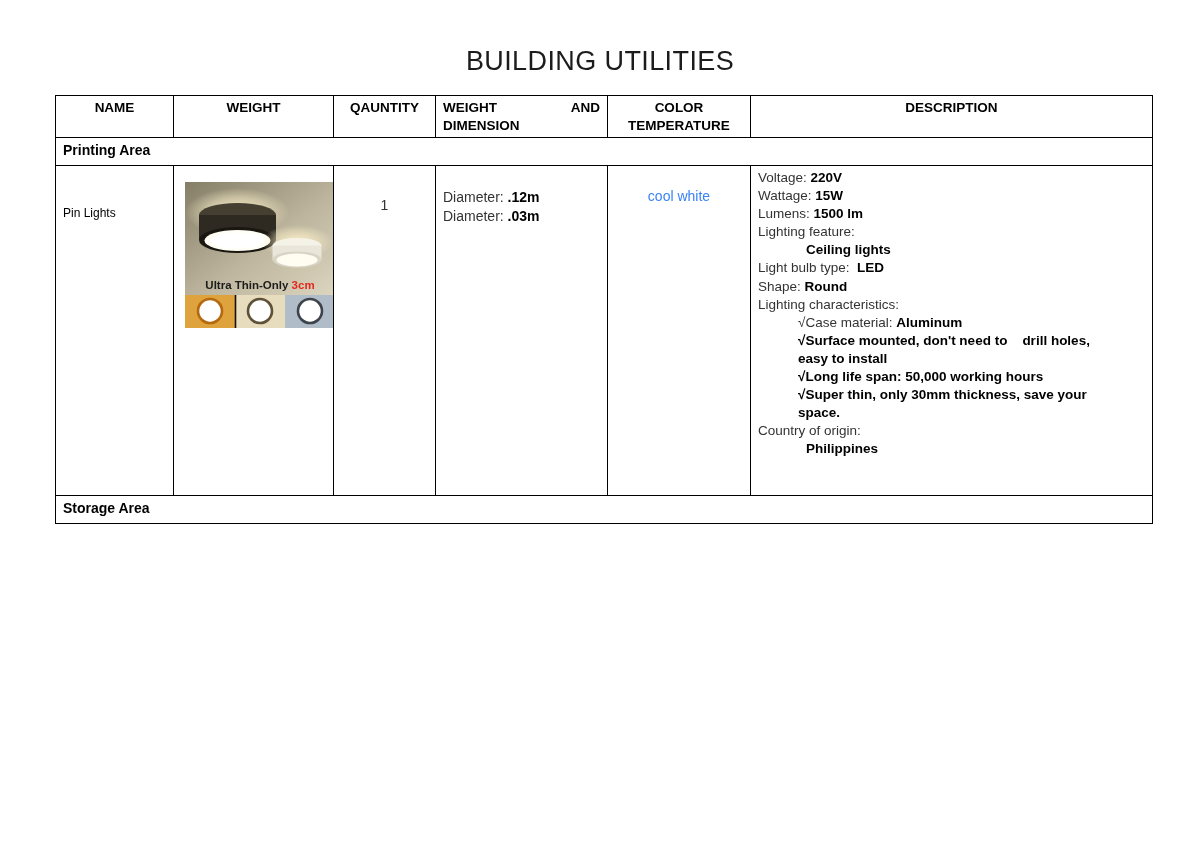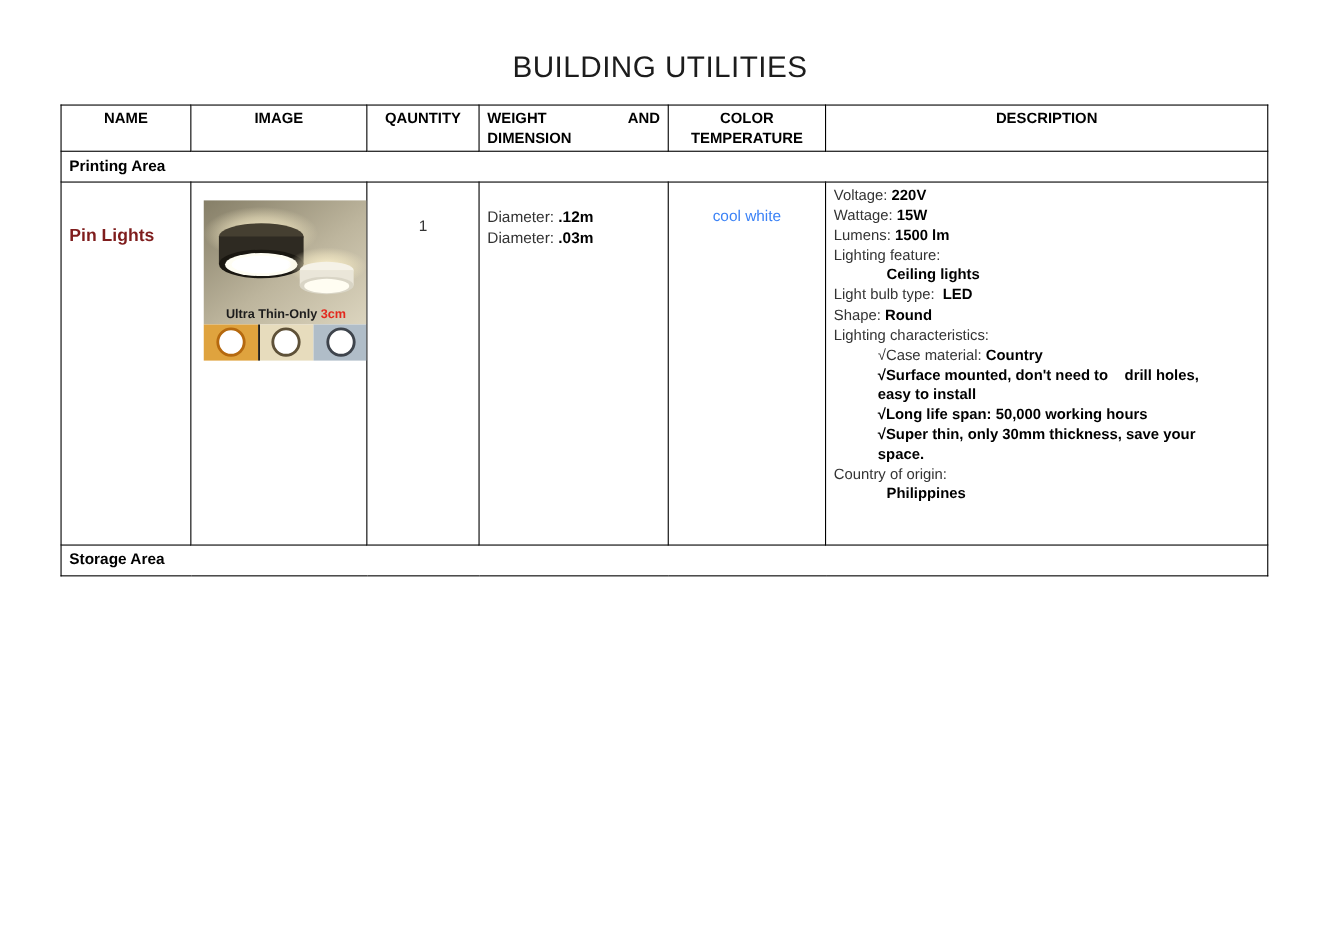--- a/index.html
+++ b/index.html
@@ -29,21 +29,21 @@
     line-height:17.5px; height:33px; color:#000;
   }
   th.justify { text-align:justify; text-align-last:left; }
 
   td.section-cell {
     font-weight:bold; font-size:14px; height:20px; padding-top:4px; color:#000;
   }
 
   .product-row td { height:286px; }
 
-  td.name-cell   { font-size:16px; color:#7f1d1d; padding-top:40px;font-weight:bold; }
+  td.name-cell   { font-size:12px; color:#000000; padding-top:40px; }
   td.image-cell  { padding:16px 0 0 11px; }
   td.qty-cell    { text-align:center; font-size:14px; color:#333; padding-top:31px; }
   td.dims-cell   { font-size:14px; padding-top:22px; line-height:19px; }
   td.ctemp-cell  { text-align:center; font-weight:normal; font-size:14px; padding-top:22px; color:#3b82f6; }
   td.desc-cell   { font-size:13.5px; line-height:18.1px; padding:3px 6px 3px 7px; }
 
   .reg  { color:#333; font-weight:400; }
   .bold { color:#000; font-weight:bold; }
 
   .desc-line { white-space:pre-wrap; }
@@ -68,21 +68,21 @@
         <col style="width:160px">
         <col style="width:102px">
       <col style="width:172px">
         <col style="width:143px">
         <col style="width:402px">
     </colgroup>
 
     <tbody>
         <tr>
       <th>NAME</th>
-      <th>IMAGE</th>
+      <th>WEIGHT</th>
       <th>QAUNTITY</th>
       <th class="justify">WEIGHT AND DIMENSION</th>
       <th>COLOR TEMPERATURE</th>
       <th>DESCRIPTION</th>
     </tr>
 
     <tr>
       <td class="section-cell" colspan="6">Printing Area</td>
     </tr>
 
@@ -151,21 +151,21 @@
       <td class="desc-cell">
         <div>
               <div class="desc-line indent-0"><span class="reg">Voltage: </span><span class="bold">220V</span></div>
               <div class="desc-line indent-0"><span class="reg">Wattage: </span><span class="bold">15W</span></div>
               <div class="desc-line indent-0"><span class="reg">Lumens: </span><span class="bold">1500 lm</span></div>
               <div class="desc-line indent-0"><span class="reg">Lighting feature:</span></div>
               <div class="desc-line indent-2"><span class="bold">Ceiling lights</span></div>
               <div class="desc-line indent-0"><span class="reg">Light bulb type:  </span><span class="bold">LED</span></div>
               <div class="desc-line indent-0"><span class="reg">Shape: </span><span class="bold">Round</span></div>
               <div class="desc-line indent-0"><span class="reg">Lighting characteristics:</span></div>
-              <div class="desc-line indent-1"><span class="reg">√Case material: </span><span class="bold">Country</span></div>
+              <div class="desc-line indent-1"><span class="reg">√Case material: </span><span class="bold">Aluminum</span></div>
               <div class="desc-line indent-1"><span class="bold">√Surface mounted, don't need to    drill holes,
 easy to install</span></div>
               <div class="desc-line indent-1"><span class="bold">√Long life span: 50,000 working hours</span></div>
               <div class="desc-line indent-1"><span class="bold">√Super thin, only 30mm thickness, save your
 space.</span></div>
               <div class="desc-line indent-0"><span class="reg">Country of origin:</span></div>
               <div class="desc-line indent-2"><span class="bold">Philippines</span></div>
             </div>
       </td>
     </tr>

